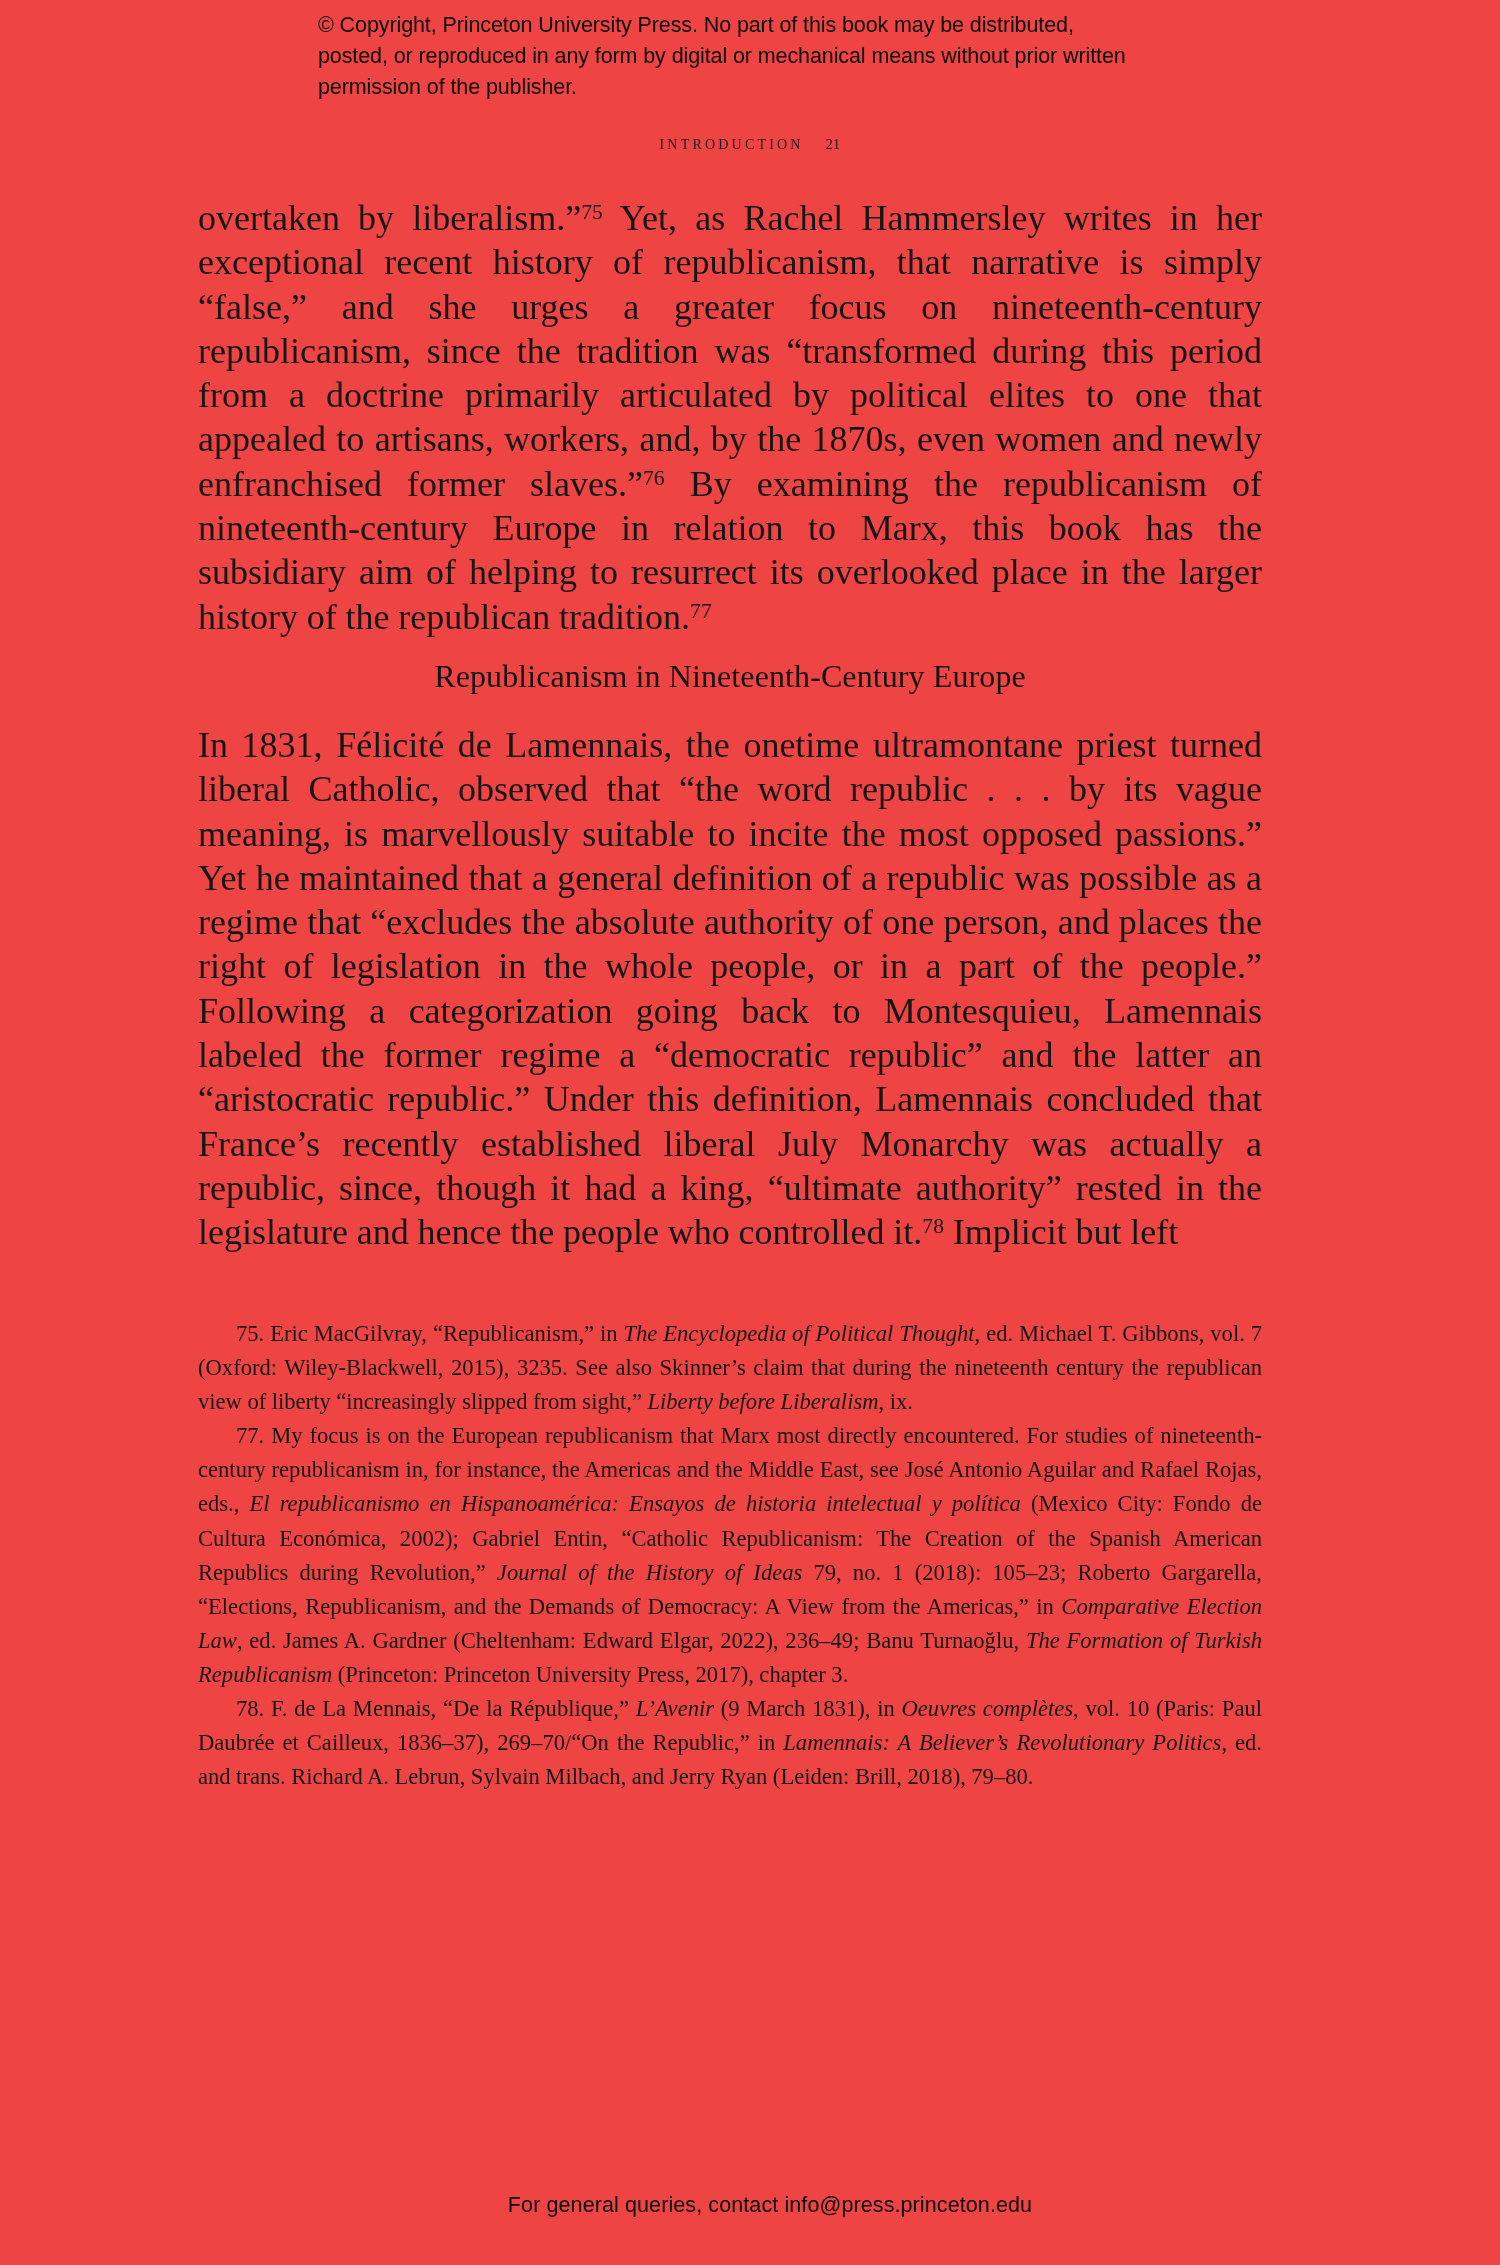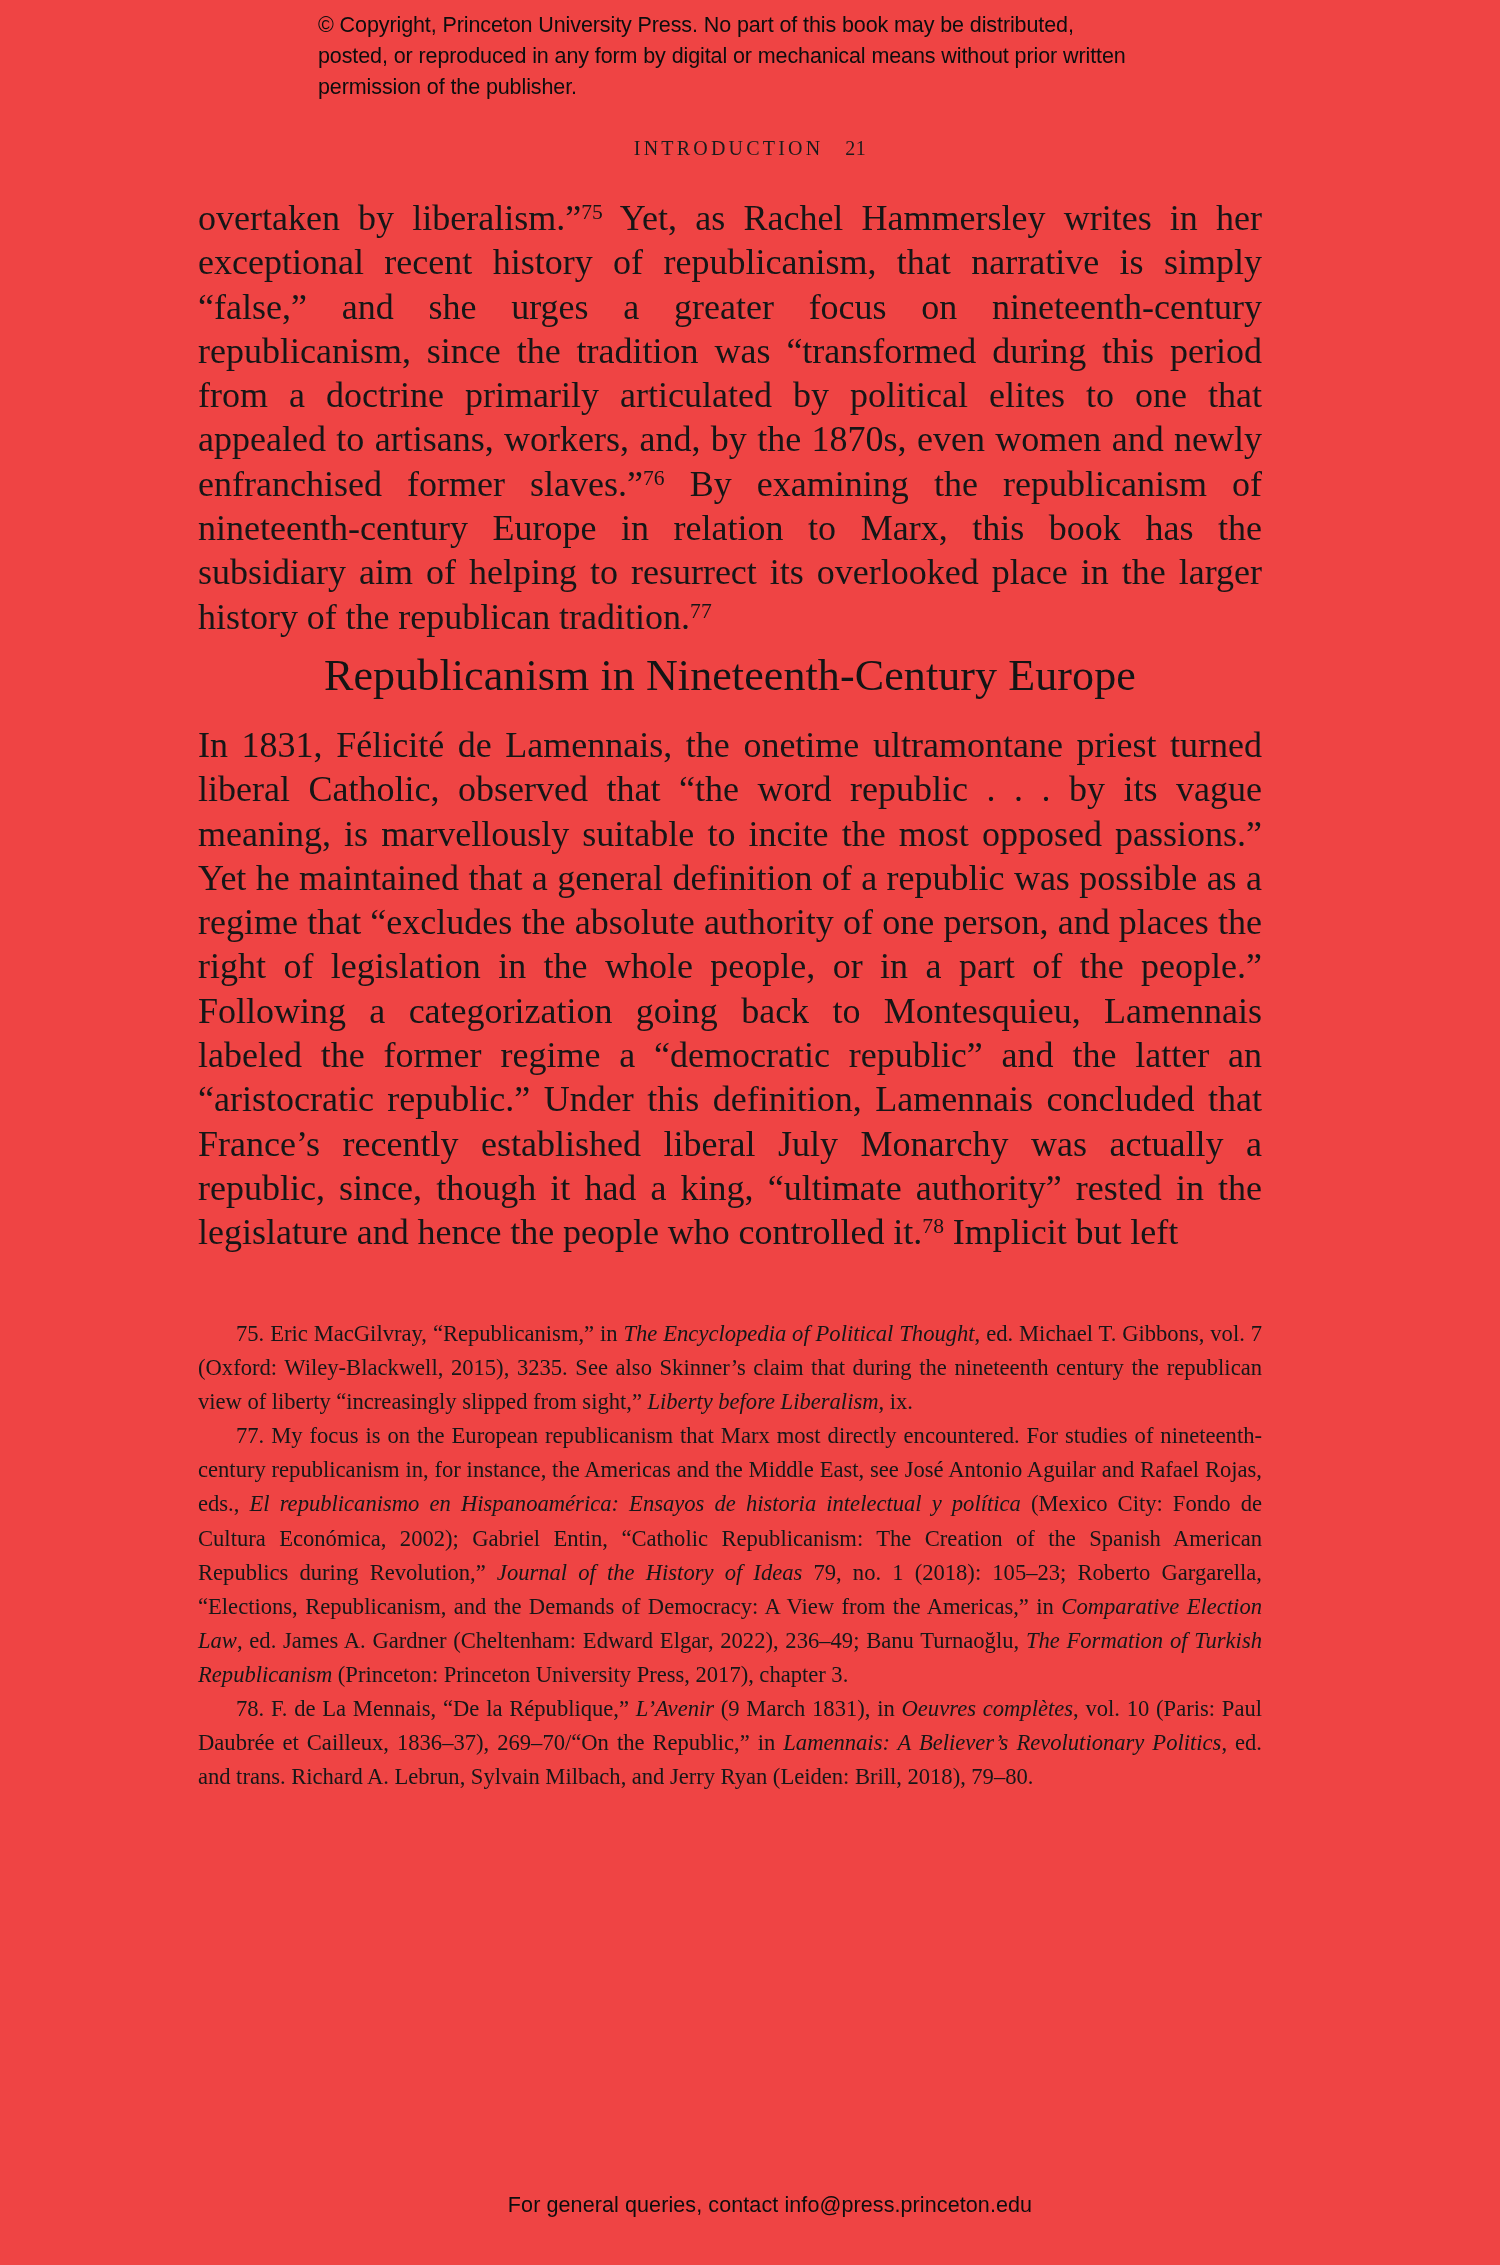--- a/index.html
+++ b/index.html
@@ -39,21 +39,21 @@
     letter-spacing: -0.1px;
   }
 
   
   .running-head {
     position: absolute;
     left: 0;
     top: 137px;
     width: 1500px;
     text-align: center;
-    font-size: 20px;
+    font-size: 14px;
     color: #1b1b1b;
   }
   .running-head .rh-title {
     letter-spacing: 3.2px;
     font-variant: small-caps;
   }
   .running-head .rh-page {
     margin-left: 22px;
     letter-spacing: 0.4px;
   }
@@ -85,21 +85,21 @@
 
   
   h2.section-heading {
     margin: 0;
     padding: 0;
     position: absolute;
     left: 198px;
     top: 655px;
     width: 1064px;
     text-align: center;
-    font-size: 44px;
+    font-size: 32px;
     font-weight: normal;
     line-height: 42px;
     color: #141414;
     letter-spacing: 0.1px;
   }
 
   .second-column {
     position: absolute;
     left: 198px;
     top: 723px;

